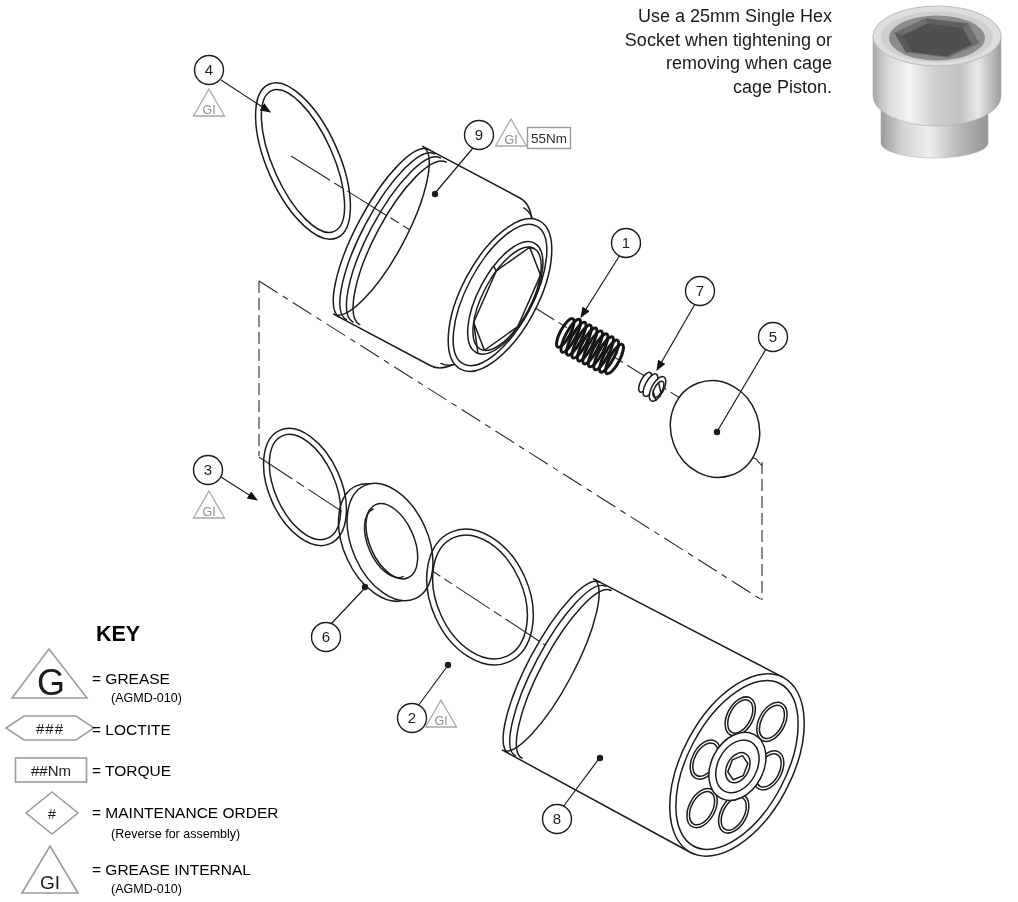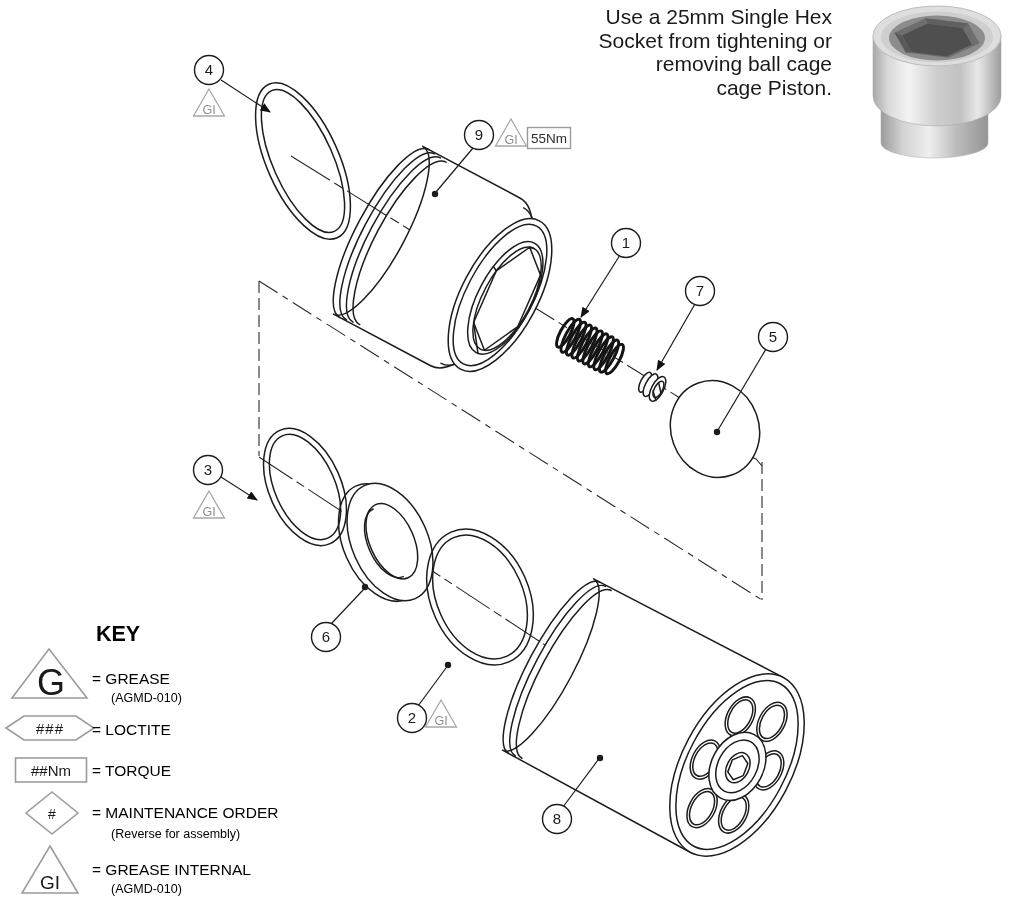--- a/index.html
+++ b/index.html
@@ -2,21 +2,21 @@
 <html><head>
 <meta charset="utf-8">
 <style>
   html,body { margin:0; padding:0; background:#ffffff; }
   .canvas {
     position:relative; width:1018px; height:902px; background:#fff;
     font-family:"Liberation Sans", sans-serif; overflow:hidden;
   }
   .note {
     position:absolute; top:5px; left:530px; width:302px;
-    text-align:right; font-size:21px; line-height:23.5px; color:#1a1a1a;
+    text-align:right; font-size:18px; line-height:23.5px; color:#1a1a1a;
   }
   svg { position:absolute; top:0; left:0; }
   
   .ln   { stroke:#1c1c1c; stroke-width:1.5; fill:none; stroke-linejoin:round; stroke-linecap:round; }
   .fw   { fill:#ffffff; }
   .thin { stroke:#2a2a2a; stroke-width:1.1; fill:none; }
   .lead { stroke:#1c1c1c; stroke-width:1.2; fill:none; }
   .dot  { fill:#1c1c1c; stroke:none; }
   .coil { stroke:#141414; stroke-width:3; fill:none; }
   .balloon { fill:#fff; stroke:#1c1c1c; stroke-width:1.4; }
@@ -284,18 +284,18 @@
         <path class="key-sym" d="M50,846 L78,893 L22,893 Z"></path>
         <text class="key-sym-text" x="50" y="889" font-size="19" fill="#666">GI</text>
         <text class="key-label" x="92" y="875">= GREASE INTERNAL</text>
         <text class="key-sub" x="111" y="893">(AGMD-010)</text>
       </g>
     </g>
   </svg>
 
   <div class="note">
     <div>Use a 25mm Single Hex</div>
-    <div>Socket from tightening or</div>
-    <div>removing ball cage</div>
+    <div>Socket when tightening or</div>
+    <div>removing when cage</div>
     <div>cage Piston.</div>
   </div>
 
 </div>
 
 </body></html>

